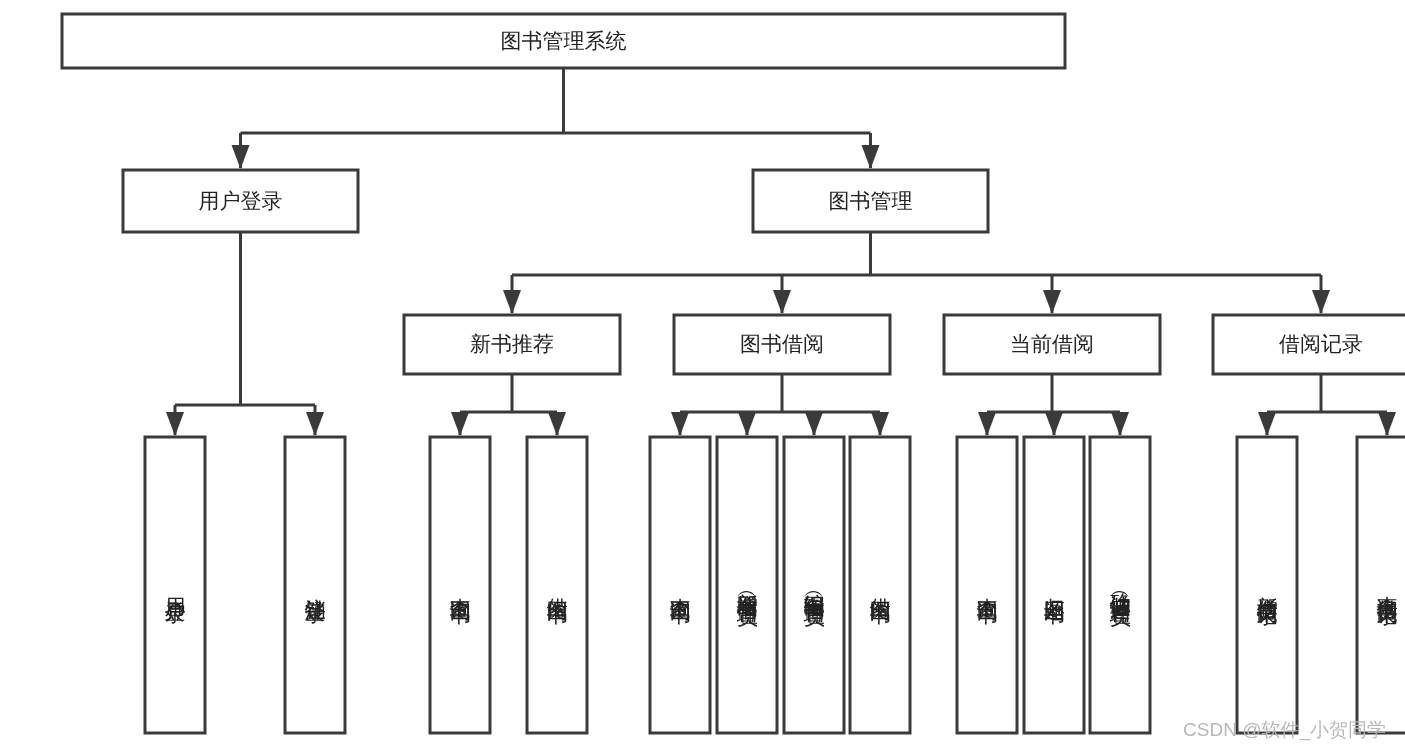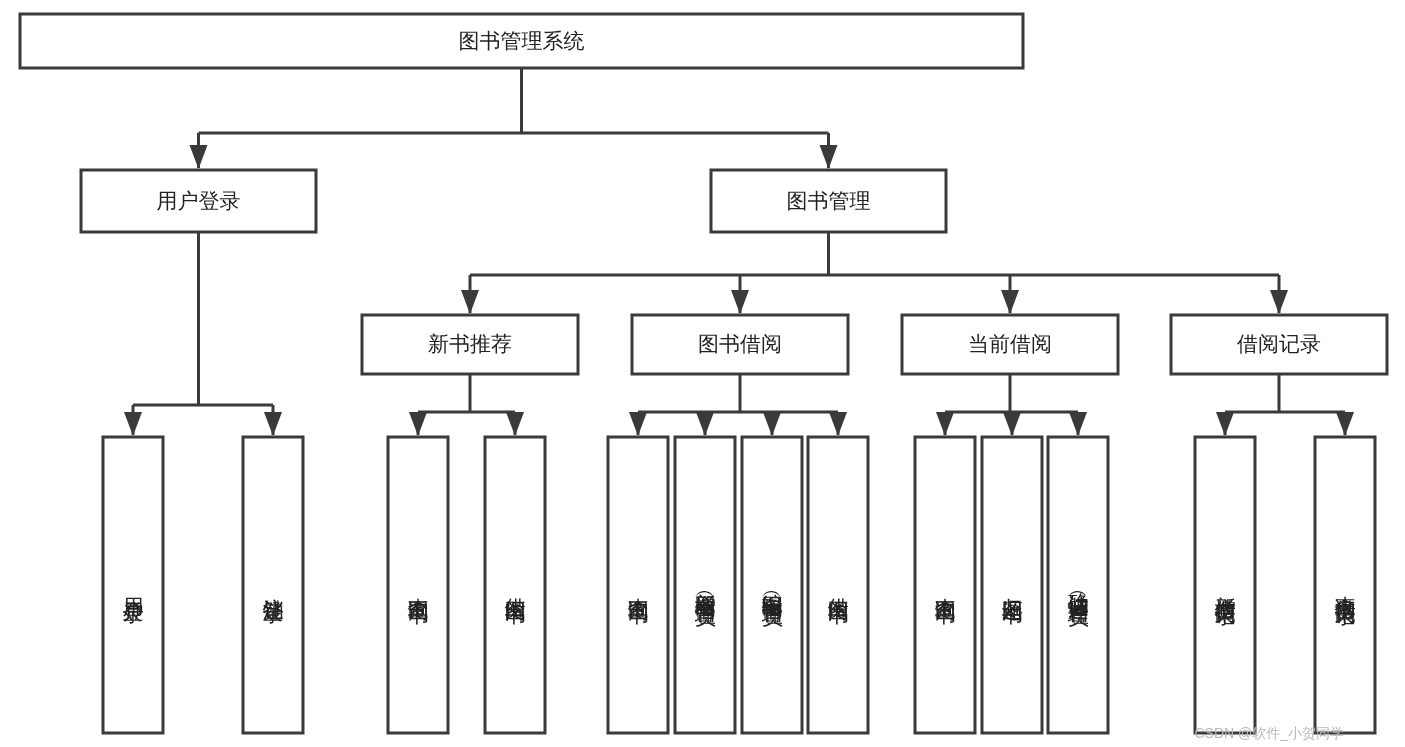--- a/index.html
+++ b/index.html
@@ -11,20 +11,21 @@
     width: 1405px;
     height: 747px;
     font-family: "Liberation Sans", "DejaVu Sans", sans-serif;
     overflow: hidden;
     position: relative;
   }
   #diagram-root {
     position: relative;
     width: 1352px;
     height: 747px;
+    margin-left: 42px;
   }
   svg.flow-svg {
     position: absolute;
     left: 0;
     top: 0;
     width: 1405px;
     height: 747px;
   }
   .node-box {
     fill: #ffffff;
@@ -61,21 +62,21 @@
     justify-content: center;
     white-space: nowrap;
     pointer-events: none;
     user-select: none;
   }
   .watermark {
     position: absolute;
     right: 8px;
     bottom: 4px;
     font-family: "Liberation Sans", "DejaVu Sans", sans-serif;
-    font-size: 14px;
+    font-size: 19px;
     color: #b8b8b8;
     white-space: nowrap;
     user-select: none;
   }
 </style>
 </head>
 <body>
 
 <div id="diagram-root">
 

